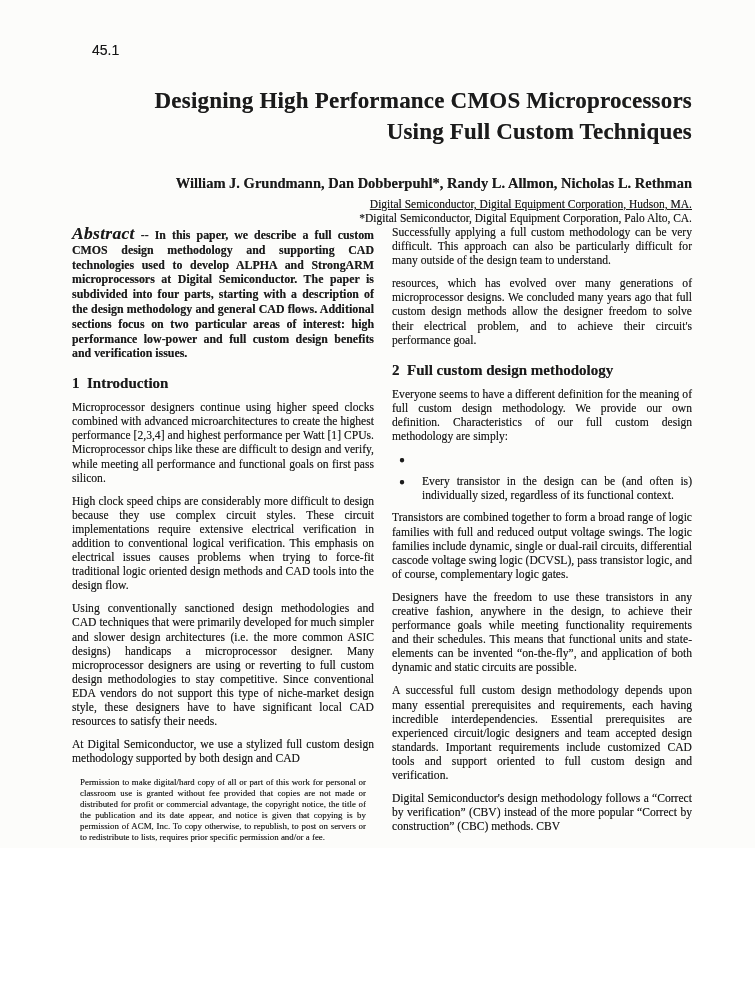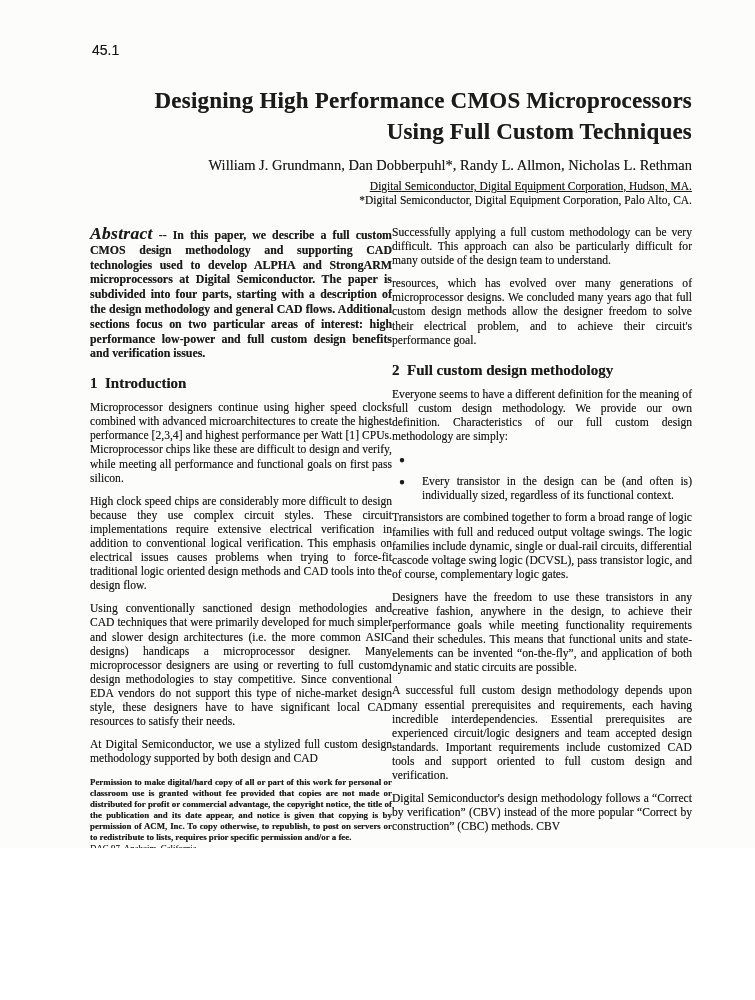--- a/index.html
+++ b/index.html
@@ -32,38 +32,38 @@
     width: 602px;
     text-align: right;
   }
   .title-line {
     font-size: 23px;
     font-weight: bold;
     line-height: 31px;
     letter-spacing: 0.2px;
   }
   .authors {
-    margin-top: 9px;
+    margin-top: 27px;
     font-size: 14.5px;
-    font-weight: normal;
+    font-weight: bold;
     line-height: 18px;
   }
   .affil {
     font-size: 11.5px;
     line-height: 14px;
   }
   .affil.first { margin-top: 5px; text-decoration: underline; }
   .col {
     position: absolute;
     top: 226px;
     text-align: justify;
     font-size: 11.6px;
     line-height: 14.1px;
   }
-  .col-left  { left: 90px;  width: 302px; }
+  .col-left  { left: 72px;  width: 302px; }
   .col-right { left: 392px; width: 300px; }
   p.body-para {
     margin: 0 0 9px 0;
   }
   .abstract {
     margin: 0 0 4px 0;
     font-weight: bold;
     font-size: 11.9px;
     line-height: 14.8px;
   }
@@ -95,21 +95,21 @@
   .bullet-text {
     flex: 1 1 auto;
     text-align: justify;
   }
   .footnote {
     margin-top: 11px;
     font-size: 8.9px;
     line-height: 10.9px;
     text-align: justify;
   }
-  .footnote p { margin: 0; font-weight: bold; }
+  .footnote p { margin: 8px; }
   .fn-line { text-align: left; }
   .page-number {
     position: absolute;
     left: 90px;
     top: 946px;
     width: 602px;
     text-align: center;
     font-size: 12.5px;
   }
 </style>

